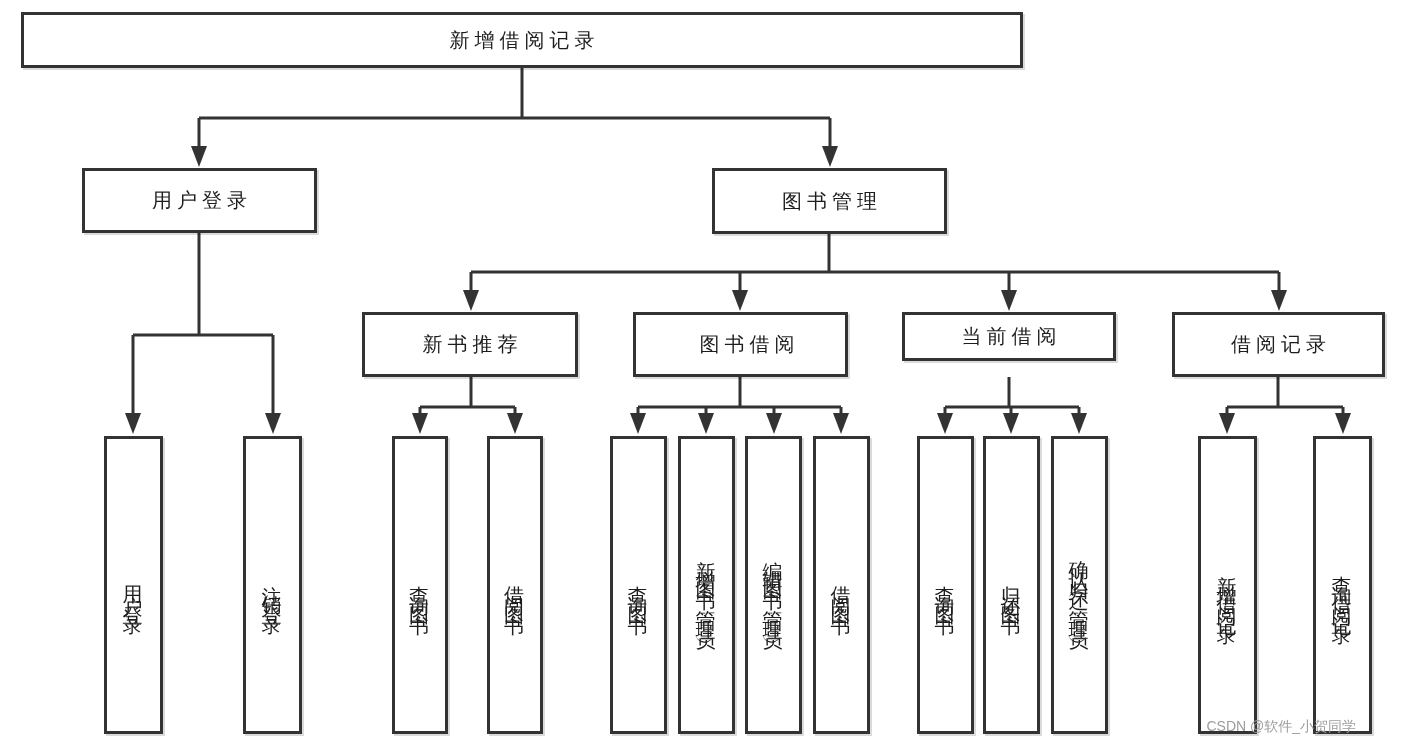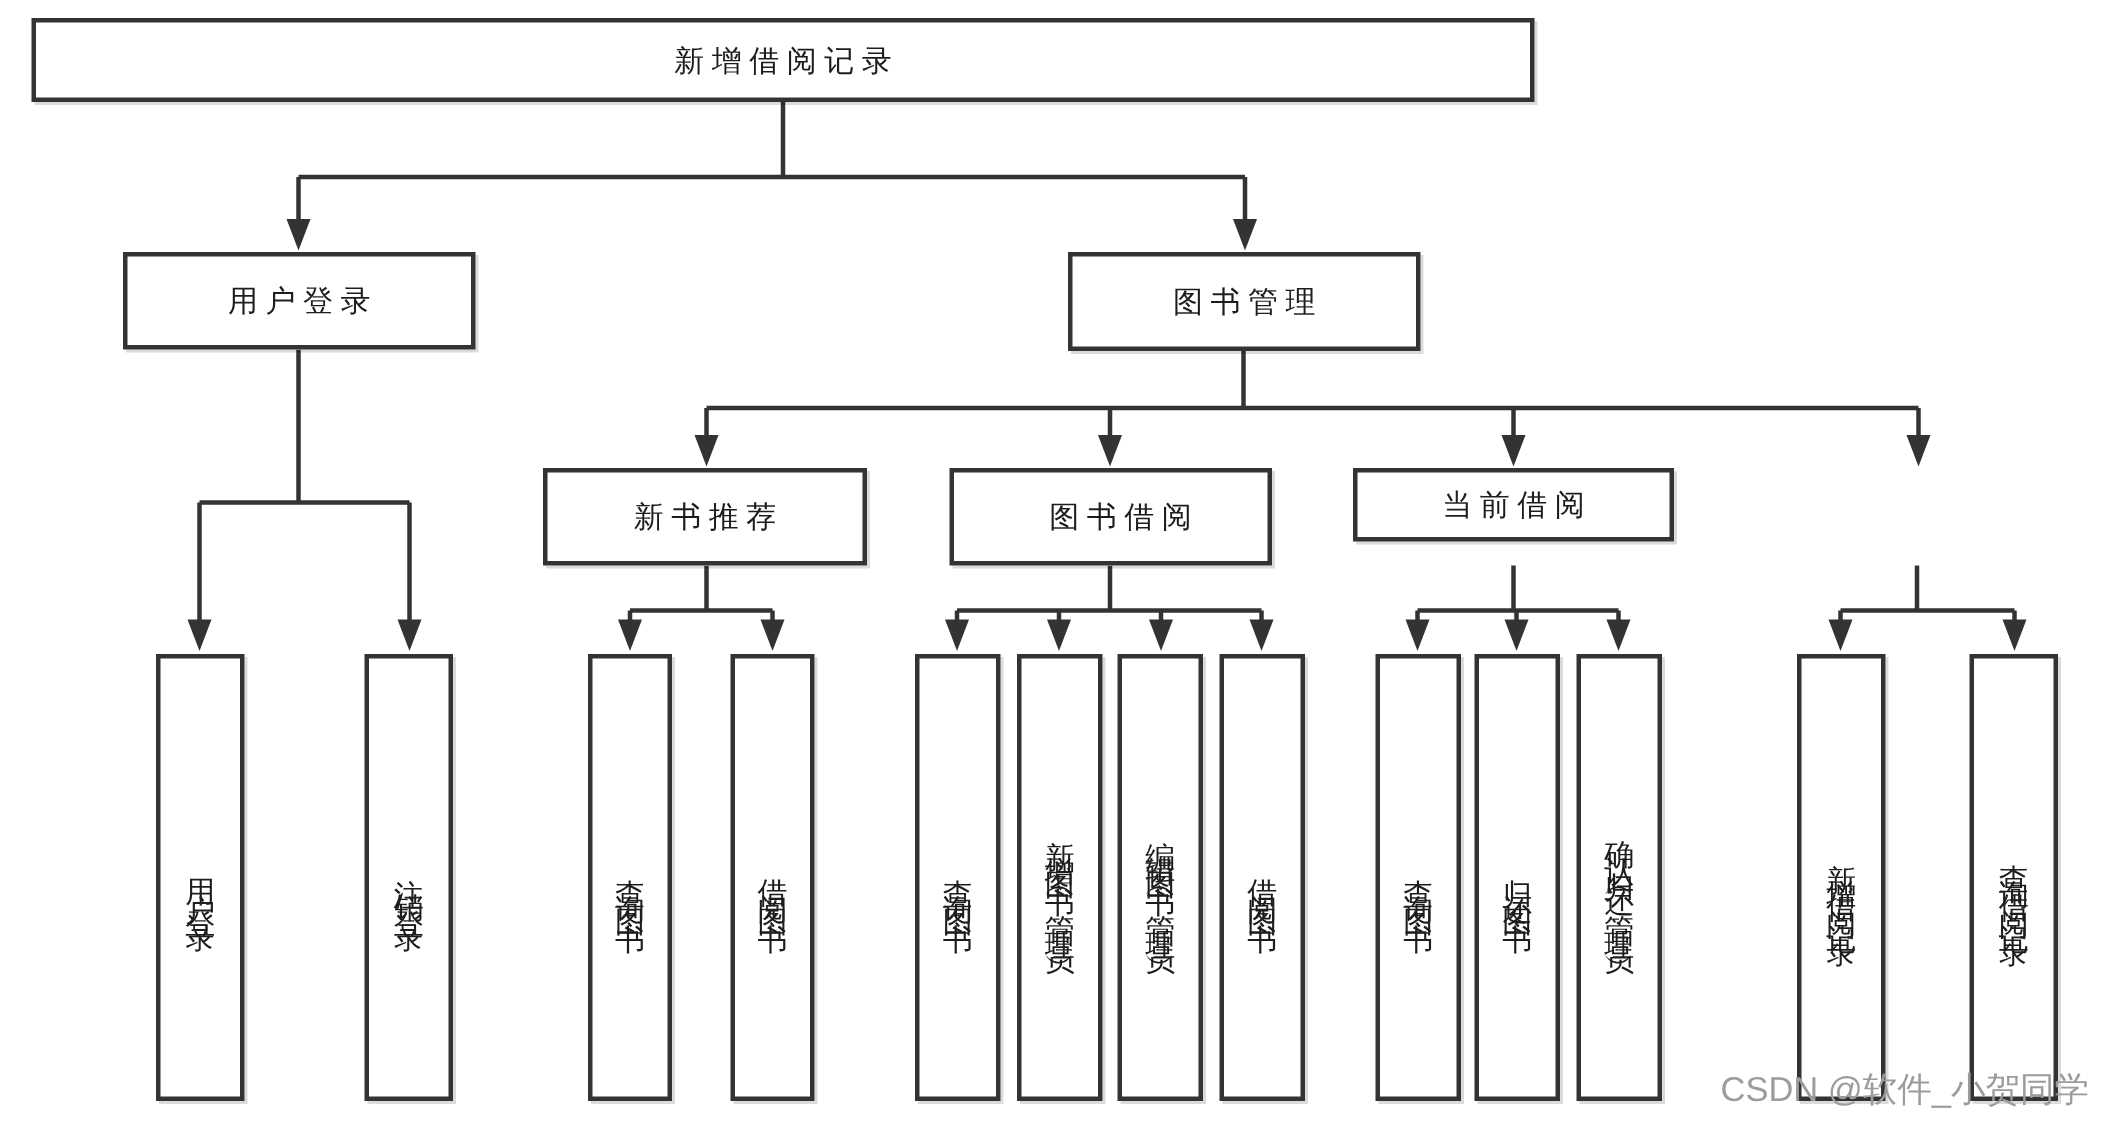--- a/index.html
+++ b/index.html
@@ -40,21 +40,21 @@
     text-orientation:mixed;
     font-size:20px;
     letter-spacing:10px;
     white-space:nowrap;
     transform:translateY(5px); 
   }
   .watermark{
     position:absolute;
     left:1147px;top:714px;width:209px;
     text-align:right;
-    font-size:23px;line-height:24px;
+    font-size:14px;line-height:24px;
     color:var(--watermark);
     z-index:3;
     white-space:nowrap;
   }
 </style>
 </head>
 <body>
 
 <div class="stage">
 
@@ -147,20 +147,23 @@
 
   <div class="node" style="left:712px;top:168px;width:235px;height:66px;">
     <span class="lbl">图书管理</span>
   </div>
   <div class="node" style="left:633px;top:312px;width:215px;height:65px;padding-left:13px;">
     <span class="lbl">图书借阅</span>
   </div>
   <div class="node" style="left:902px;top:312px;width:214px;height:49px;">
     <span class="lbl">当前借阅</span>
   </div>
+  <div class="node" style="left:1172px;top:312px;width:213px;height:65px;">
+    <span class="lbl">借阅记录</span>
+  </div>
 
   <div class="vnode" style="left:104px;top:436px;width:59px;height:298px;">
     <span class="vtext">用户登录</span>
   </div>
   <div class="vnode" style="left:243px;top:436px;width:59px;height:298px;">
     <span class="vtext">注销登录</span>
   </div>
 
   <div class="vnode" style="left:392px;top:436px;width:56px;height:298px;">
     <span class="vtext">查询图书</span>

